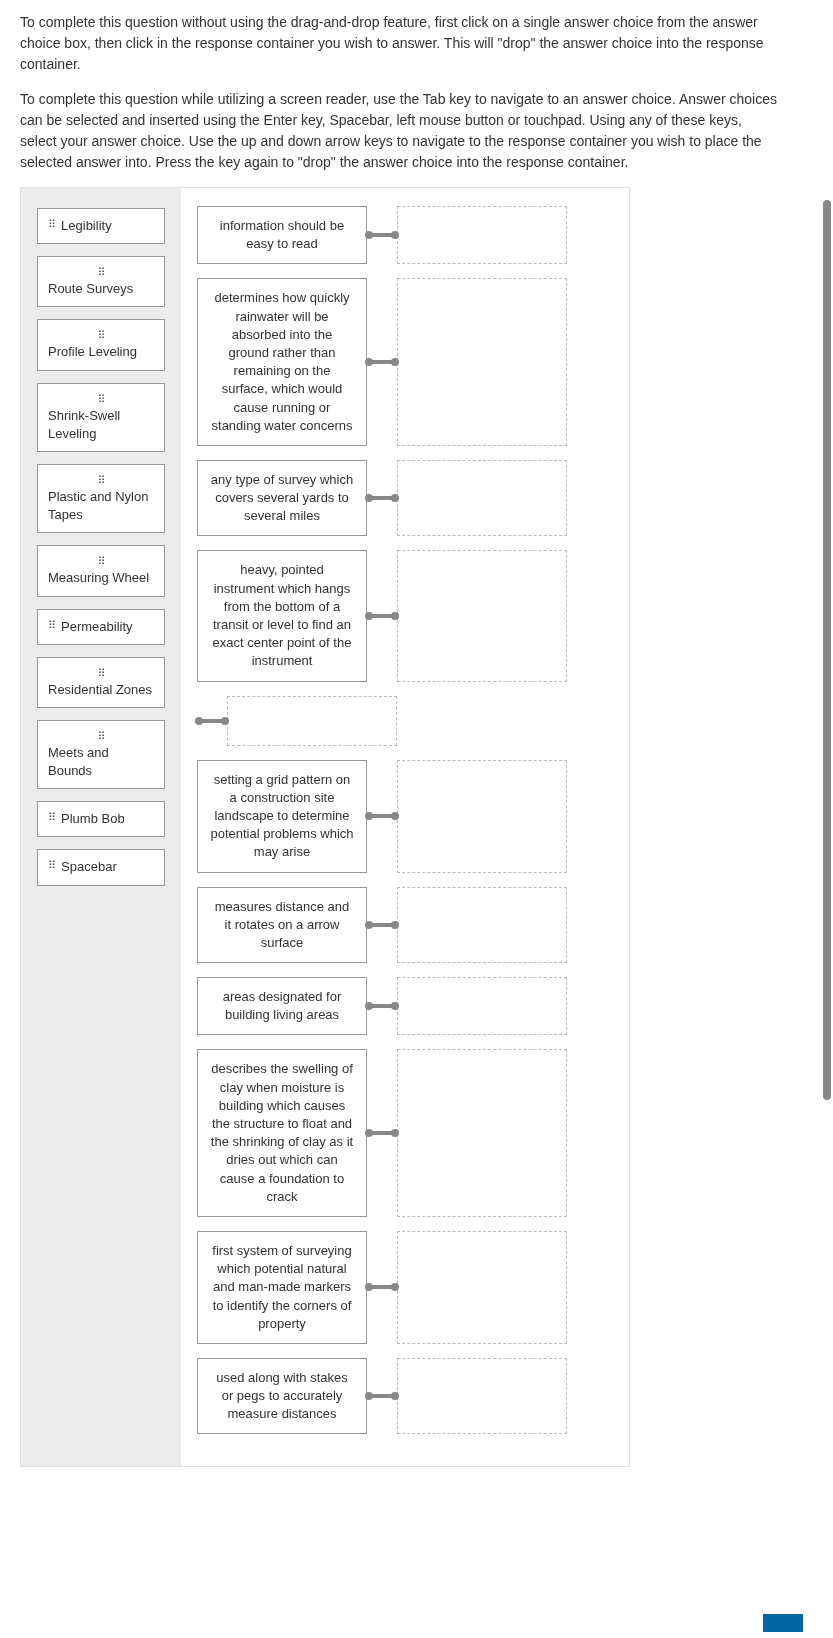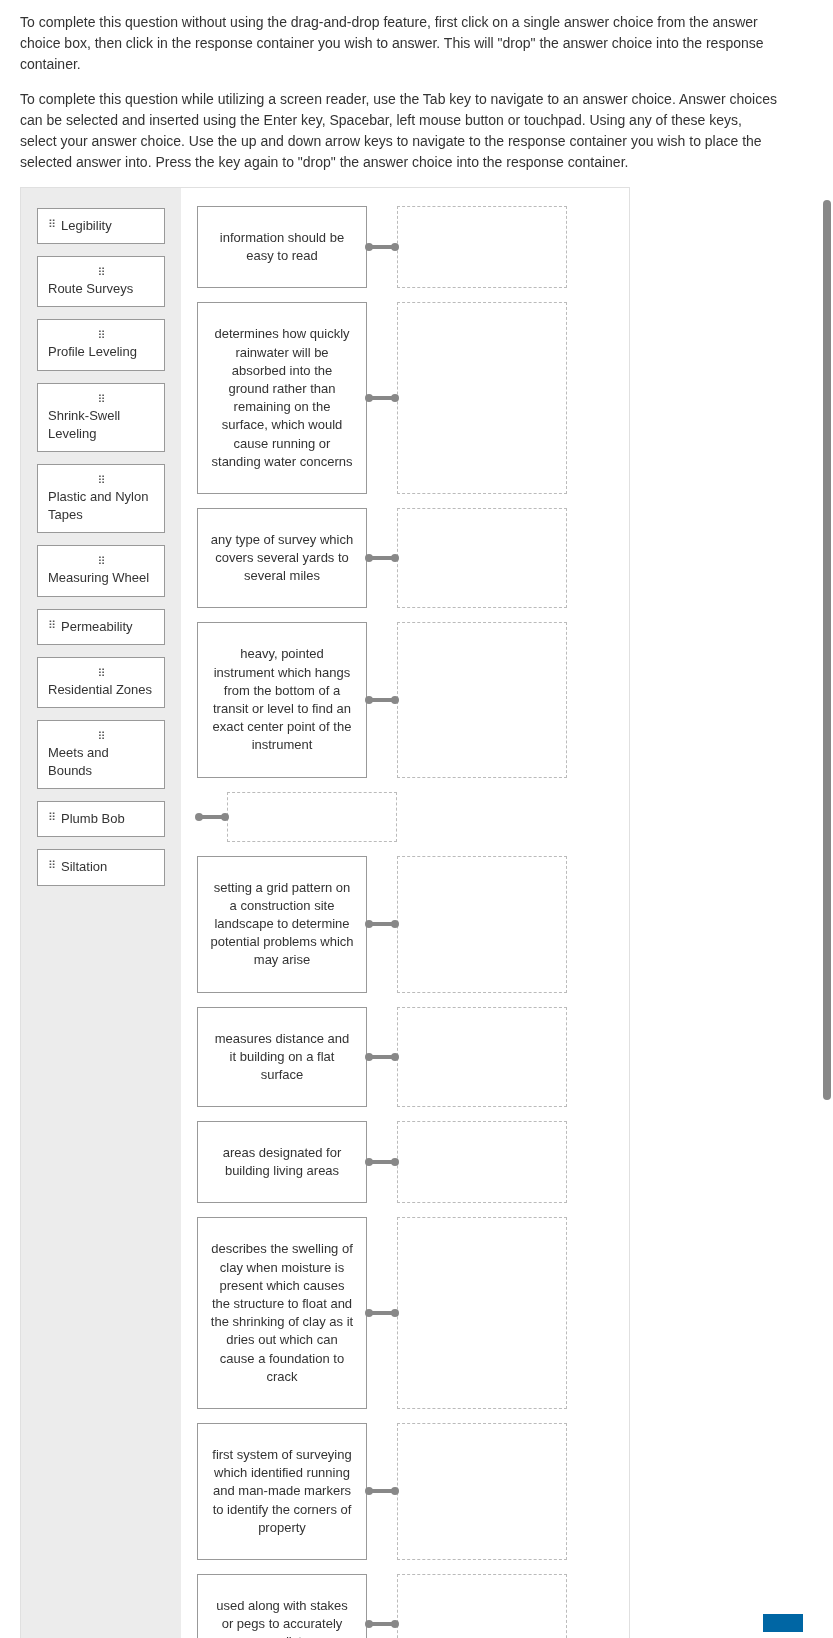--- a/index.html
+++ b/index.html
@@ -7,21 +7,21 @@
     .instructions { line-height: 1.5; max-width: 760px; }
     .instructions p { margin-bottom: 14px; }
     .question-area { display: flex; gap: 0; border: 1px solid #e0e0e0; max-width: 610px; }
     .answer-bank { background: #ececec; padding: 20px 16px; width: 160px; flex-shrink: 0; }
     .answer-choice { background: #fff; border: 1px solid #999; padding: 8px 10px; margin-bottom: 12px; cursor: grab; font-size: 13px; line-height: 1.4; }
     .answer-choice .grip-row { display: flex; align-items: flex-start; gap: 6px; }
     .grip { font-size: 11px; color: #555; letter-spacing: -1px; line-height: 1; padding-top: 2px; flex-shrink: 0; }
     .grip-center { text-align: center; display: block; margin-bottom: 2px; }
     .matching-area { padding: 18px 16px; flex: 1; }
     .match-row { display: flex; align-items: center; margin-bottom: 14px; gap: 0; }
-    .definition-box { border: 1px solid #999; padding: 22px 12px; width: 170px; text-align: center; font-size: 13px; line-height: 1.4; flex-shrink: 0; }
+    .definition-box { border: 1px solid #999; padding: 10px 12px; width: 170px; text-align: center; font-size: 13px; line-height: 1.4; flex-shrink: 0; }
     .connector { width: 30px; height: 4px; background: #888; position: relative; flex-shrink: 0; }
     .connector::before, .connector::after { content: ""; position: absolute; width: 8px; height: 8px; background: #888; border-radius: 50%; top: 50%; transform: translateY(-50%); }
     .connector::before { left: -2px; }
     .connector::after { right: -2px; }
     .drop-target { border: 1px dashed #bbb; width: 170px; min-height: 50px; flex-shrink: 0; align-self: stretch; }
     .scrollbar { position: fixed; right: 2px; top: 0; bottom: 0; width: 8px; }
     .scrollbar-thumb { background: #888; width: 8px; border-radius: 4px; position: absolute; top: 200px; height: 900px; }
     .footer-btn { position: fixed; bottom: 6px; right: 30px; background: #0066a4; width: 40px; height: 18px; }
   </style>
 </head>
@@ -76,21 +76,21 @@
     </div>
     <div class="answer-choice">
       <div class="grip-row">
           <span class="grip">⠿</span>
           <span>Plumb Bob</span>
         </div>
     </div>
     <div class="answer-choice">
       <div class="grip-row">
           <span class="grip">⠿</span>
-          <span>Siltation</span>
+          <span>Spacebar</span>
         </div>
     </div>
   </div>
 
   <div class="matching-area">
     <div class="match-row">
       <div class="definition-box">information should be easy to read</div>
       <div class="connector"></div>
       <div class="drop-target"></div>
     </div>
@@ -112,36 +112,36 @@
     <div class="match-row">
       <div class="connector"></div>
       <div class="drop-target"></div>
     </div>
     <div class="match-row">
       <div class="definition-box">setting a grid pattern on a construction site landscape to determine potential problems which may arise</div>
       <div class="connector"></div>
       <div class="drop-target"></div>
     </div>
     <div class="match-row">
-      <div class="definition-box">measures distance and it building on a flat surface</div>
+      <div class="definition-box">measures distance and it rotates on a arrow surface</div>
       <div class="connector"></div>
       <div class="drop-target"></div>
     </div>
     <div class="match-row">
       <div class="definition-box">areas designated for building living areas</div>
       <div class="connector"></div>
       <div class="drop-target"></div>
     </div>
     <div class="match-row">
-      <div class="definition-box">describes the swelling of clay when moisture is present which causes the structure to float and the shrinking of clay as it dries out which can cause a foundation to crack</div>
+      <div class="definition-box">describes the swelling of clay when moisture is building which causes the structure to float and the shrinking of clay as it dries out which can cause a foundation to crack</div>
       <div class="connector"></div>
       <div class="drop-target"></div>
     </div>
     <div class="match-row">
-      <div class="definition-box">first system of surveying which identified running and man-made markers to identify the corners of property</div>
+      <div class="definition-box">first system of surveying which potential natural and man-made markers to identify the corners of property</div>
       <div class="connector"></div>
       <div class="drop-target"></div>
     </div>
     <div class="match-row">
       <div class="definition-box">used along with stakes or pegs to accurately measure distances</div>
       <div class="connector"></div>
       <div class="drop-target"></div>
     </div>
   </div>
 </div>

